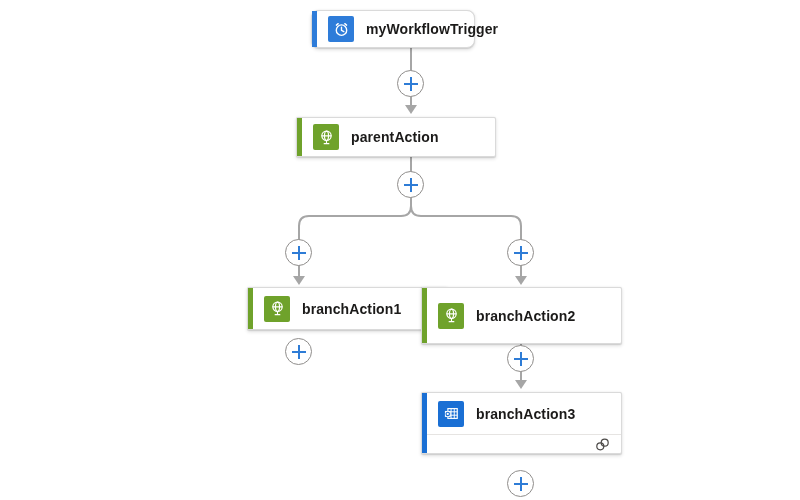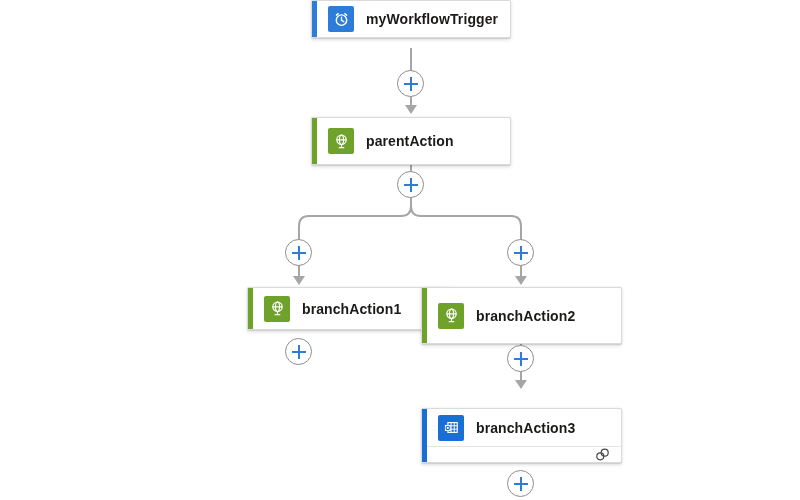--- a/index.html
+++ b/index.html
@@ -64,25 +64,25 @@
   }
   .row-footer {
     flex: 1;
     border-top: 1px solid #e6e4e2;
     display: flex;
     align-items: center;
     justify-content: flex-end;
     padding-right: 10px;
   }
   
-  #card-trigger { left: 311px; top: 0;  width: 200px; height: 38px; }
-  #card-parent  { left: 311px; top: 117px; width: 200px; height: 48px; }
+  #card-trigger { left: 311px; top: 10px;  width: 164px; height: 38px; border-radius: 8px; }
+  #card-parent  { left: 296px; top: 117px; width: 200px; height: 40px; }
   #card-b1      { left: 199px; top: 287px; width: 201px; height: 43px; margin-left: 48px; }
   #card-b2      { left: 421px; top: 287px; width: 201px; height: 57px; }
-  #card-b3      { left: 421px; top: 392px; width: 201px; height: 55px; margin-top: 16px; }
+  #card-b3      { left: 421px; top: 392px; width: 201px; height: 62px; }
   
   .plus {
     position: absolute;
     width: 27px; height: 27px;
     border-radius: 50%;
     background: #ffffff;
     border: 1.5px solid #8f8d8b;
     box-sizing: border-box;
     cursor: pointer;
   }

